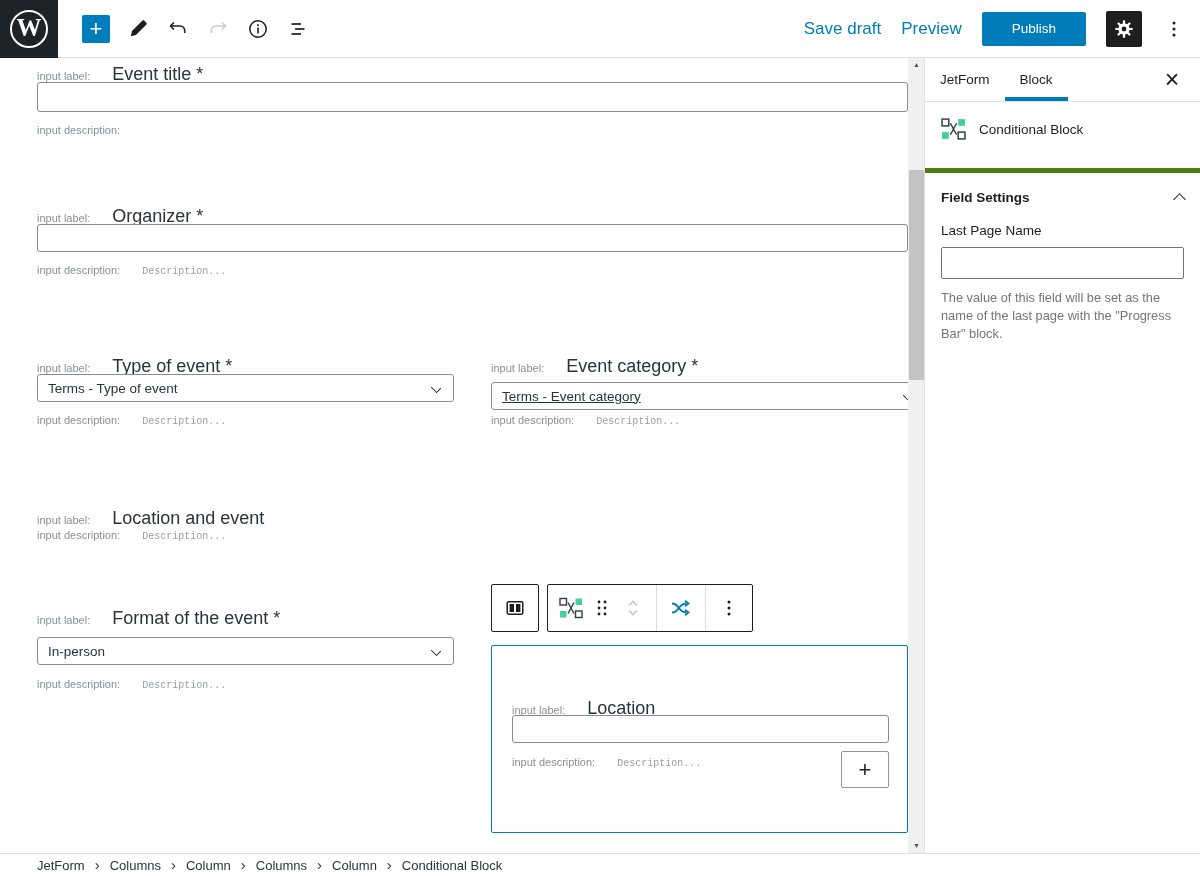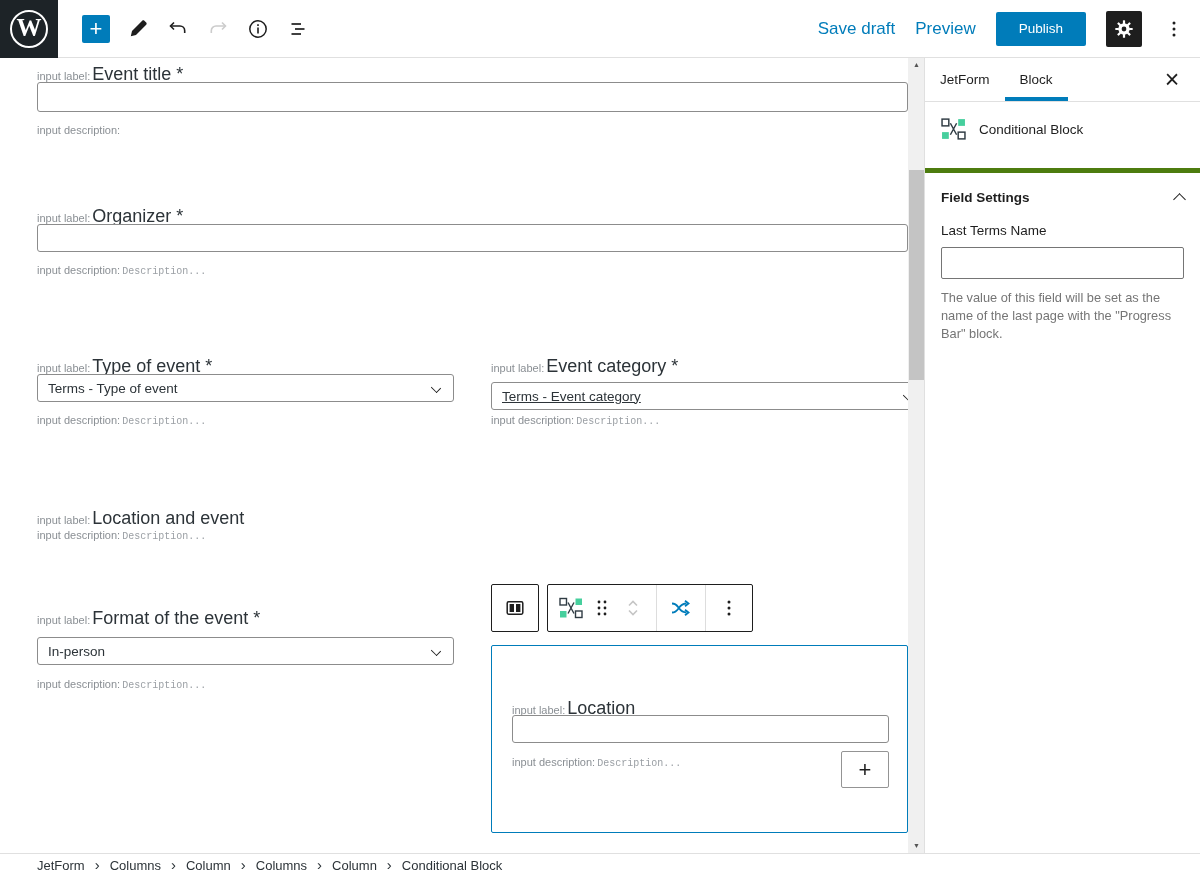--- a/index.html
+++ b/index.html
@@ -13,27 +13,27 @@
   .wp-circle { width:38px; height:38px; border:2.4px solid #fff; border-radius:50%;
     display:flex; align-items:center; justify-content:center; color:#fff;
     font-family:"Liberation Serif", serif; font-size:25px; font-weight:bold; padding-bottom:2px;}
   .hdr-left { display:flex; align-items:center; gap:16px; margin-left:24px; }
   .inserter { width:28px; height:28px; background:#007cba; border:none; border-radius:2px;
     color:#fff; font-size:22px; line-height:26px; text-align:center; cursor:pointer; }
   .icon-btn { width:24px; height:24px; background:none; border:none; padding:0; cursor:pointer; display:flex; align-items:center; justify-content:center;}
   .hdr-right { margin-left:auto; display:flex; align-items:center; gap:20px; margin-right:14px; }
   .txt-link { background:none; border:none; color:#007cba; font-size:17px; cursor:pointer; font-family:inherit; }
   .publish-btn { background:#007cba; color:#fff; border:none; border-radius:2px; height:34px;
-    padding:0 23px; font-size:13.5px; cursor:pointer; font-family:inherit; }
+    padding:0 30px; font-size:13.5px; cursor:pointer; font-family:inherit; }
   .gear-btn { width:36px; height:36px; background:#1e1e1e; border:none; border-radius:2px;
     display:flex; align-items:center; justify-content:center; cursor:pointer; }
 
   
   .canvas { position:absolute; left:0; top:58px; width:908px; height:795px; background:#fff; }
-  .lbl-row { position:absolute; display:flex; align-items:baseline; gap:2px; white-space:nowrap; }
+  .lbl-row { position:absolute; display:flex; align-items:baseline; gap:22px; white-space:nowrap; }
   .prefix { font-size:11px; color:#8a8f94; }
   .lbl-val { font-size:18px; color:#2c3338; }
   .desc-val { font-size:10px; color:#9a9fa4;font-family:Liberation Mono, monospace; }
   .f-input { position:absolute; border:1px solid #8c8c8c; border-radius:3px; background:#fff;
     font-family:inherit; font-size:13px; padding:0 8px; outline:none; }
   .f-select { position:absolute; height:28px; border:1px solid #8c8c8c; border-radius:3px;
     background:#fff; display:flex; align-items:center; padding:0 30px 0 10px;
     font-size:13.5px; color:#2c3338; cursor:pointer; }
   .chev-down { position:absolute; right:13px; top:9px; width:8px; height:8px;
     border-right:1.6px solid #1e1e1e; border-bottom:1.6px solid #1e1e1e;
@@ -354,21 +354,21 @@
     </span>
     <span class="block-card-title">Conditional Block</span>
   </div>
 
   <div class="panel">
     <button class="panel-hdr">
       <span class="panel-title">Field Settings</span>
       <span class="chev-up"></span>
     </button>
     <div class="panel-body">
-      <label class="sb-label">Last Terms Name</label>
+      <label class="sb-label">Last Page Name</label>
       <input class="sb-input" style="">
       <p class="sb-help">The value of this field will be set as the name of the last page with the "Progress Bar" block.</p>
     </div>
   </div>
 </div>
 
 <div class="footer">
   <button class="crumb">JetForm</button>
   <span class="crumb-sep">›</span>
   <button class="crumb">Columns</button>

